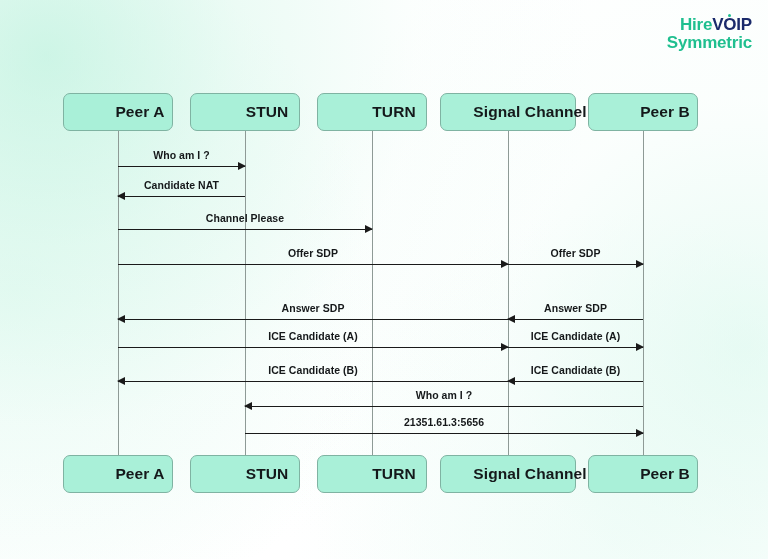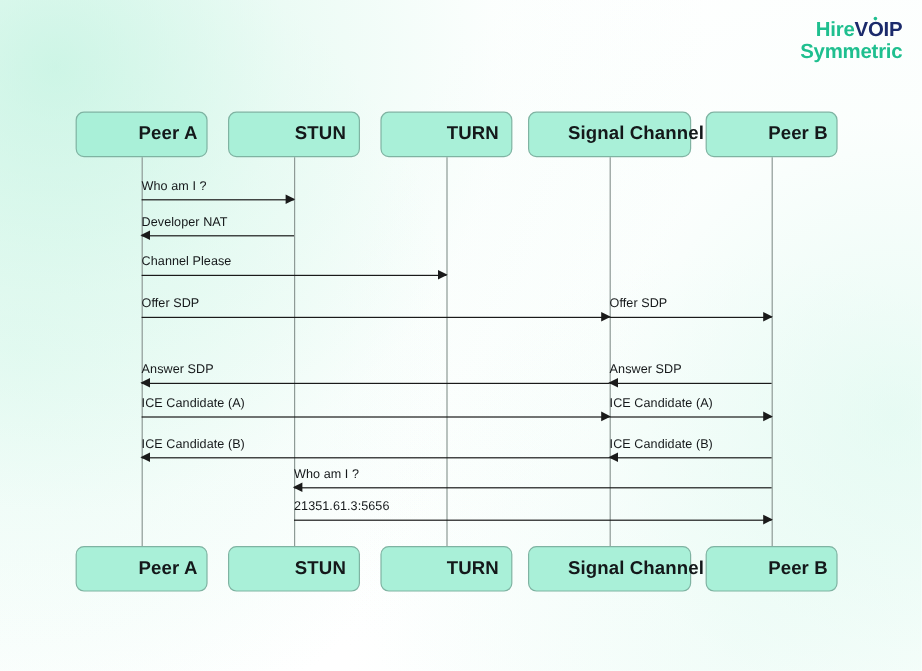--- a/index.html
+++ b/index.html
@@ -108,22 +108,23 @@
     border-left: 8px solid #1a1a1a;
   }
   .msg.to-left .head {
     left: -1px;
     border-right: 8px solid #1a1a1a;
   }
   .msg .label {
     position: absolute;
     bottom: 5px;
     width: 100%;
+    text-align: center;
     font-size: 10.5px;
-    font-weight: normal;
+    font-weight: bold;
     color: #15181a;
     letter-spacing: 0.05px;
     white-space: nowrap;
   }
 </style>
 </head>
 <body>
 
 <div id="canvas">
 
@@ -158,21 +159,21 @@
     </div>
   <div id="messages">
       <div class="msg to-right" style="left: 118px; width: 127px; top: 166px;">
         <div class="line"></div>
         <div class="head"></div>
         <div class="label">Who am I ?</div>
       </div>
       <div class="msg to-left" style="left: 118px; width: 127px; top: 196px;">
         <div class="line"></div>
         <div class="head"></div>
-        <div class="label">Developer NAT</div>
+        <div class="label">Candidate NAT</div>
       </div>
       <div class="msg to-right" style="left: 118px; width: 254px; top: 229px;">
         <div class="line"></div>
         <div class="head"></div>
         <div class="label">Channel Please</div>
       </div>
       <div class="msg to-right" style="left: 118px; width: 390px; top: 264px;">
         <div class="line"></div>
         <div class="head"></div>
         <div class="label">Offer SDP</div>

